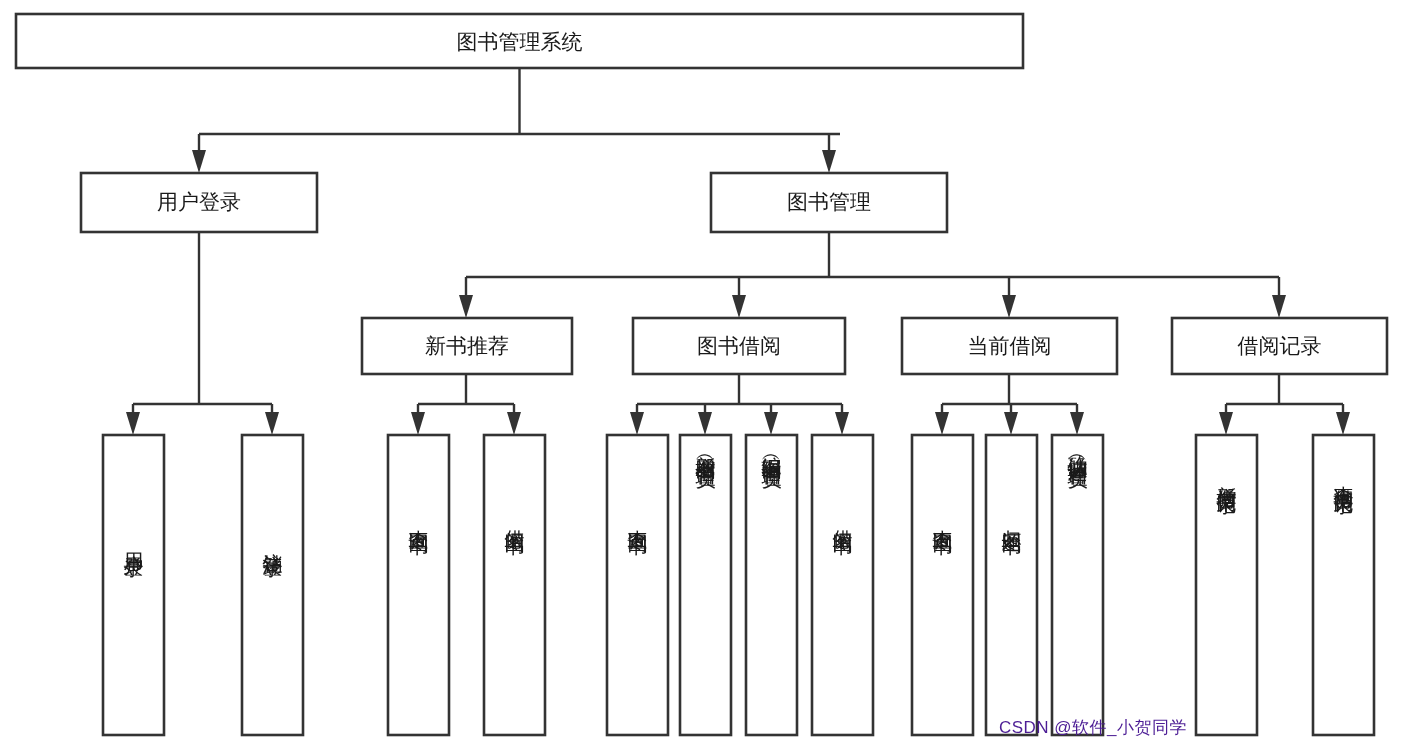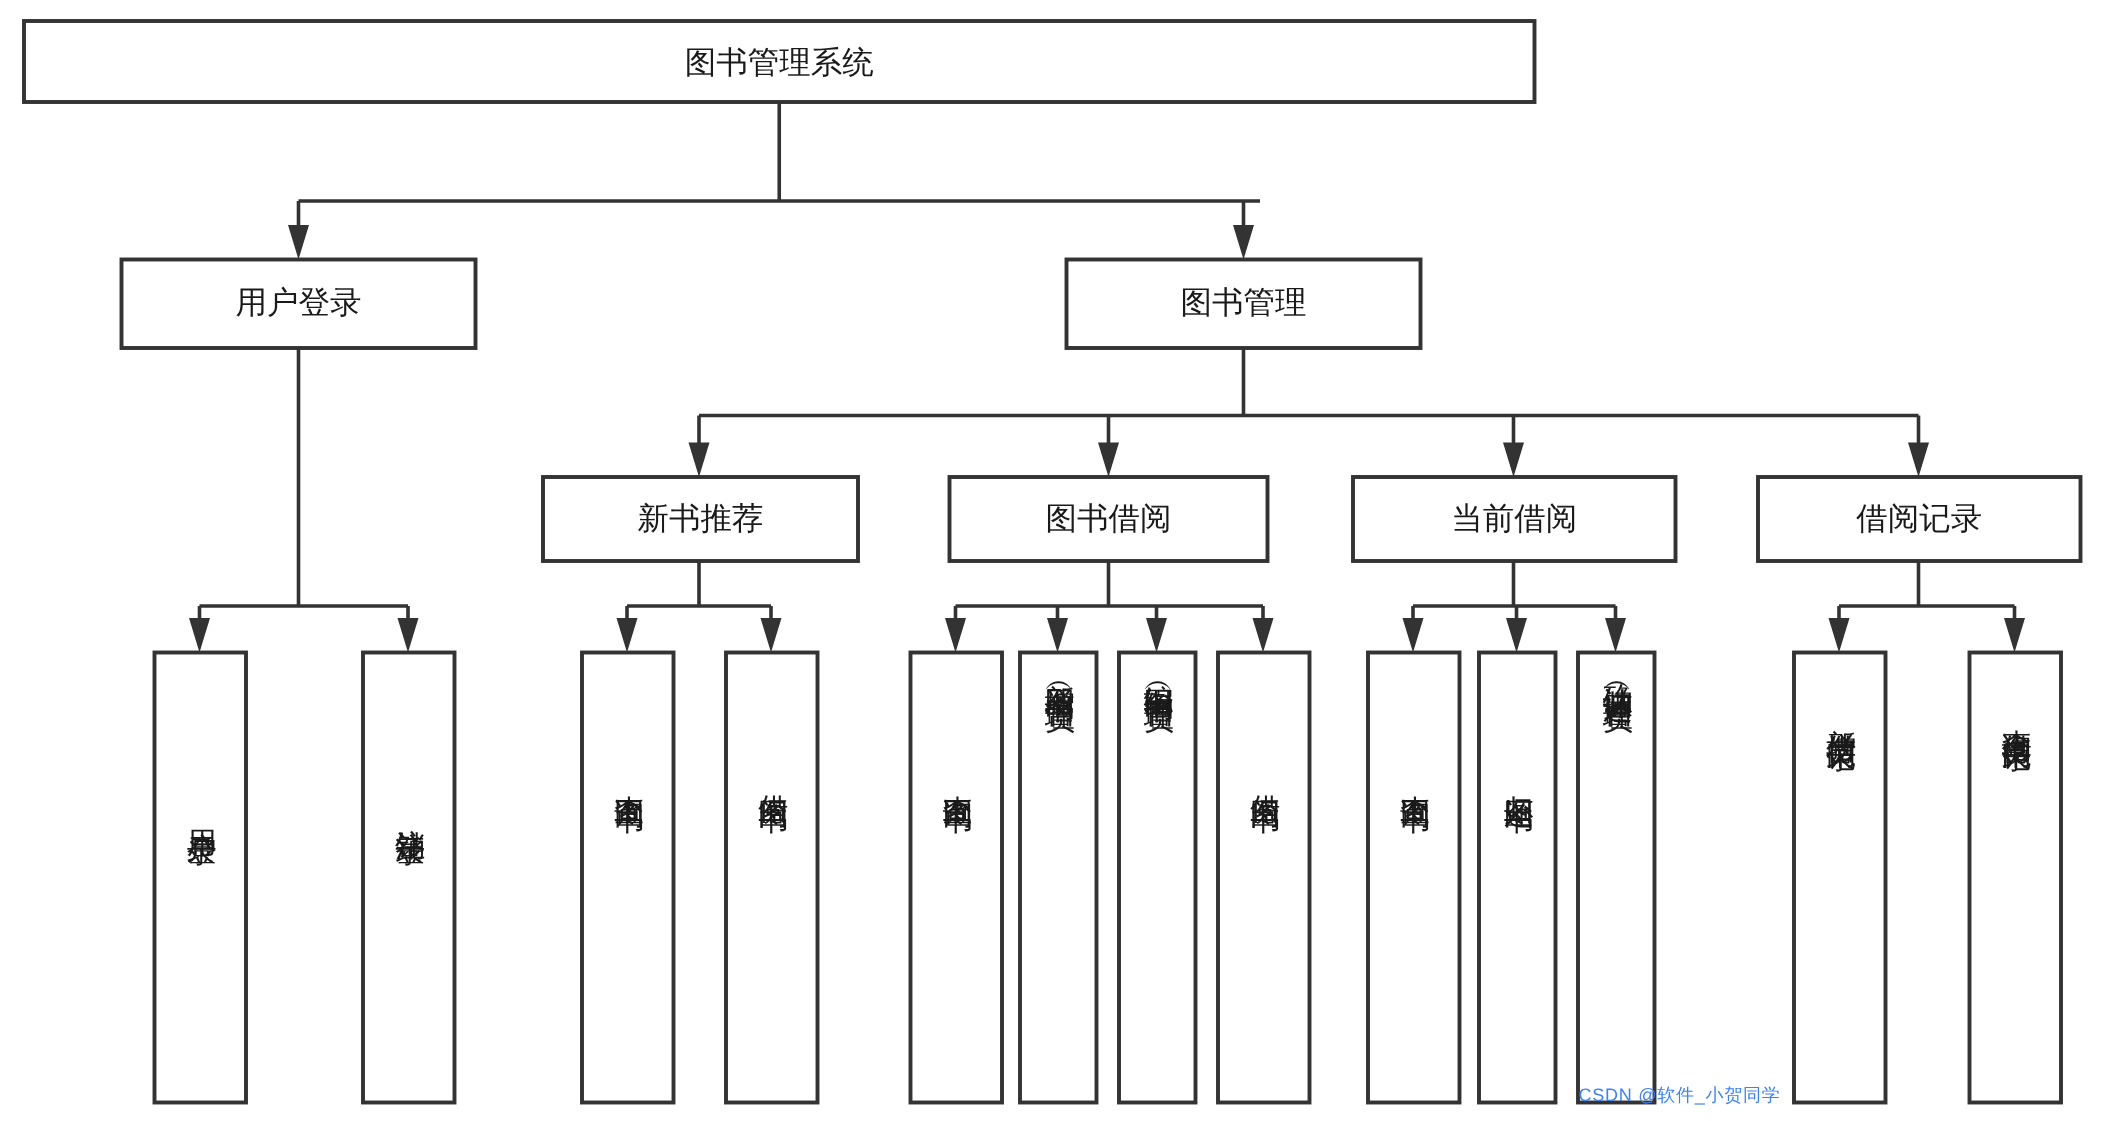--- a/index.html
+++ b/index.html
@@ -52,22 +52,22 @@
   }
   .arrowhead {
     fill: #333333;
     stroke: none;
   }
   .watermark {
     position: absolute;
     right: 10px;
     bottom: 8px;
     font-family: "Liberation Sans", "DejaVu Sans", sans-serif;
-    font-size: 12px;
-    color: #3b82f6;
+    font-size: 17px;
+    color: #4c1d95;
     white-space: nowrap;
     user-select: none;
     letter-spacing: 0.5px;
     margin-top: 48px;
   }
 </style>
 </head>
 <body>
 
 <div id="diagram-root">

